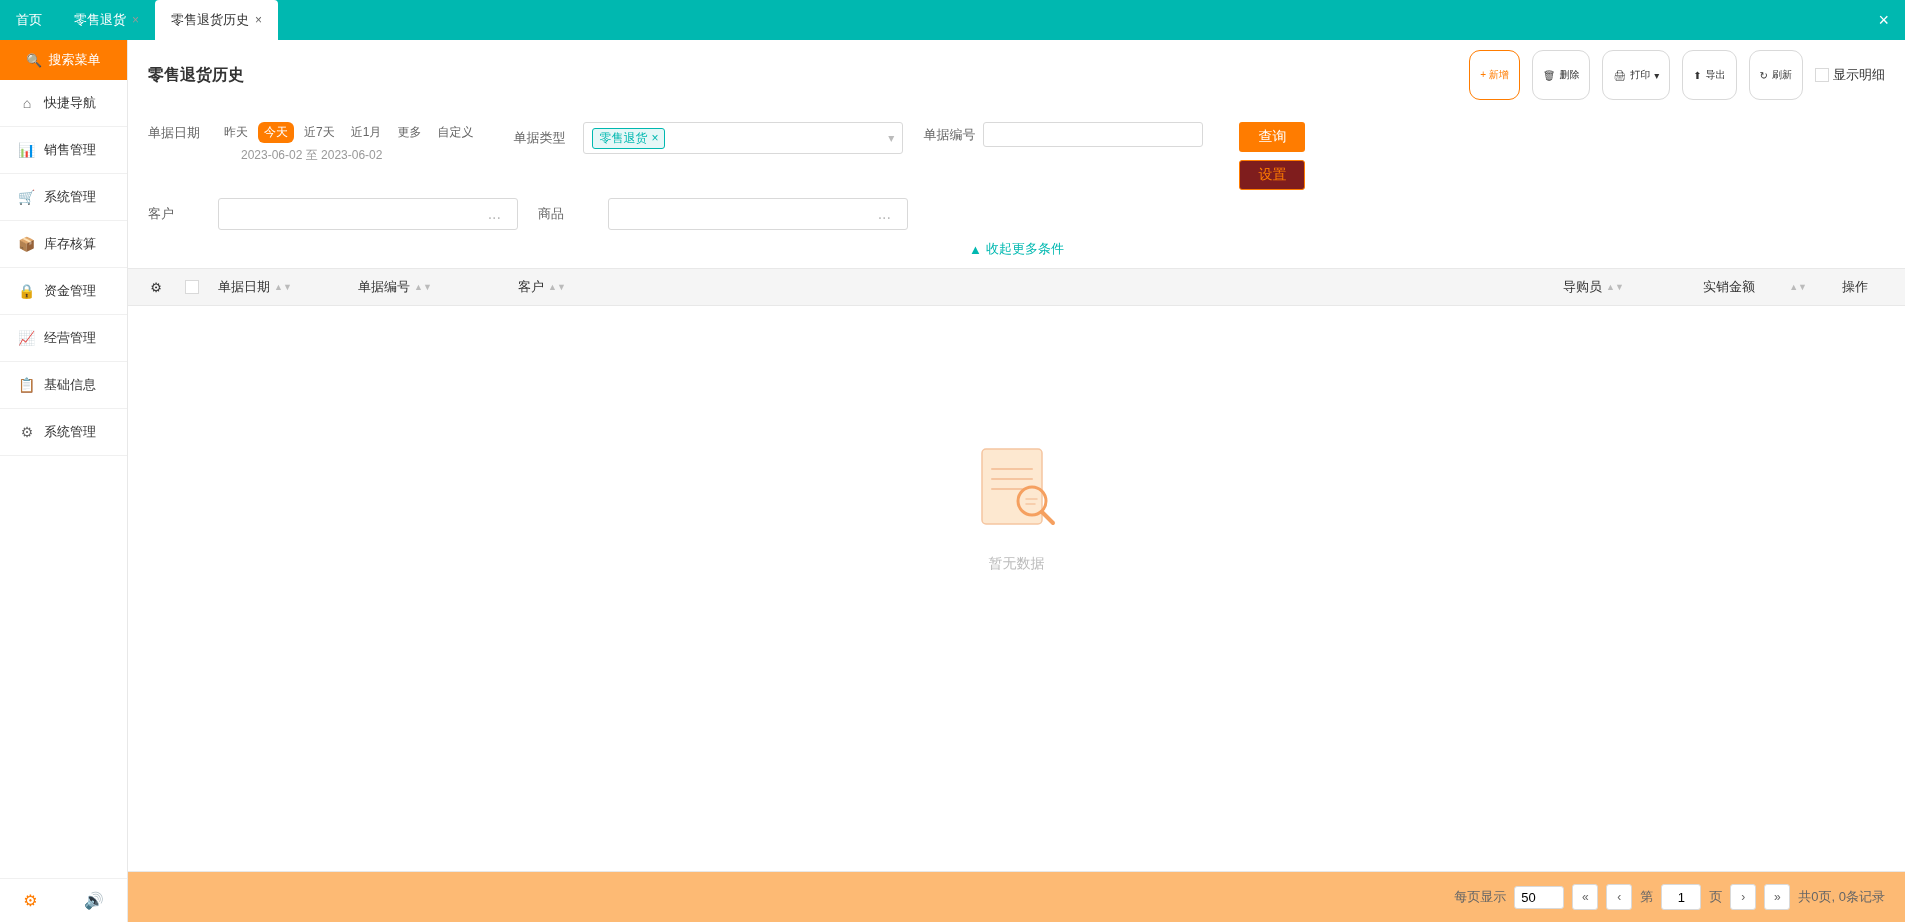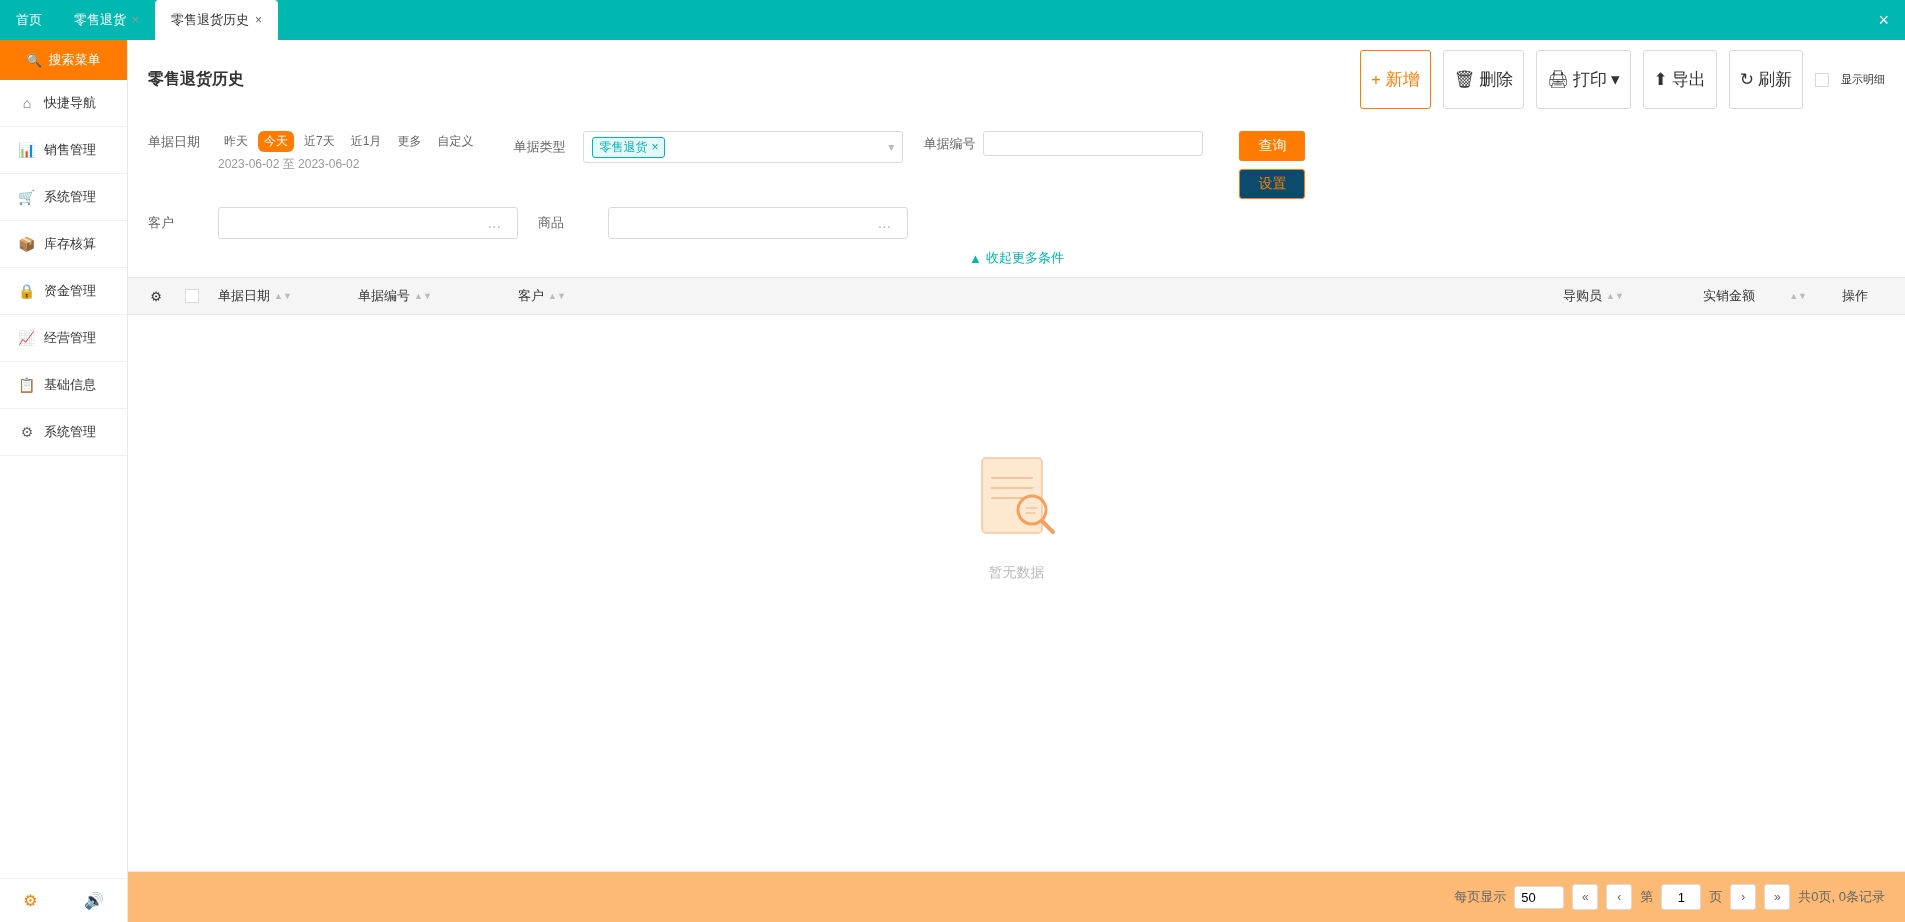--- a/index.html
+++ b/index.html
@@ -126,35 +126,35 @@
       display: flex;
       align-items: center;
       gap: 12px;
     }
     .toolbar-btn {
       display: flex;
       align-items: center;
       gap: 4px;
       padding: 17px 10px;
       border: 1px solid #d9d9d9;
-      border-radius: 3px;
-      background: #fff;
-      cursor: pointer;
-      font-size: 17px;
+      border-radius: 11px;
+      background: #fff;
+      cursor: pointer;
+      font-size: 10px;
       color: #333;
     }
     .toolbar-btn.new-btn {
       color: #ff7c00;
       border-color: #ff7c00;
     }
     .display-detail-label {
       display: flex;
       align-items: center;
-      gap: 12px;
-      font-size: 11px;
+      gap: 4px;
+      font-size: 13px;
       color: #333;
       cursor: pointer;
     }
     .checkbox-box {
       width: 14px;
       height: 14px;
       border: 1px solid #d9d9d9;
       background: #fff;
       display: inline-block;
     }
@@ -347,21 +347,21 @@
     .query-btn {
       background: #ff7c00;
       color: #fff;
       border: none;
       border-radius: 3px;
       padding: 6px 18px;
       font-size: 14px;
       cursor: pointer;
     }
     .set-btn {
-      background: #0c4a6e;
+      background: #7f1d1d;
       color: #ff7c00;
       border: 1px solid #ff7c00;
       border-radius: 3px;
       padding: 5px 18px;
       font-size: 14px;
       cursor: pointer;
     }
     .query-set-group {
       display: flex;
       flex-direction: column;
@@ -475,21 +475,21 @@
               <span class="filter-label">单据日期</span>
               <div class="date-shortcuts">
                 <span class="date-shortcut">昨天</span>
                 <span class="date-shortcut today">今天</span>
                 <span class="date-shortcut">近7天</span>
                 <span class="date-shortcut">近1月</span>
                 <span class="date-shortcut">更多</span>
                 <span class="date-shortcut">自定义</span>
               </div>
             </div>
-            <span class="date-range" style="margin-left:70px;">2023-06-02 至 2023-06-02</span>
+            <span class="date-range" style="margin-left:93px;">2023-06-02 至 2023-06-02</span>
           </div>
 
           <div style="display:flex; align-items:center; margin-right:20px;">
             <span class="filter-label">单据类型</span>
             <div class="filter-select" style="width:320px; min-height:32px; padding:4px 8px; display:flex; align-items:center; gap:4px;">
               <span class="filter-tag">
                 <span>零售退货</span>
                 <span class="filter-tag-close">×</span>
               </span>
               <span style="flex:1;"></span>

